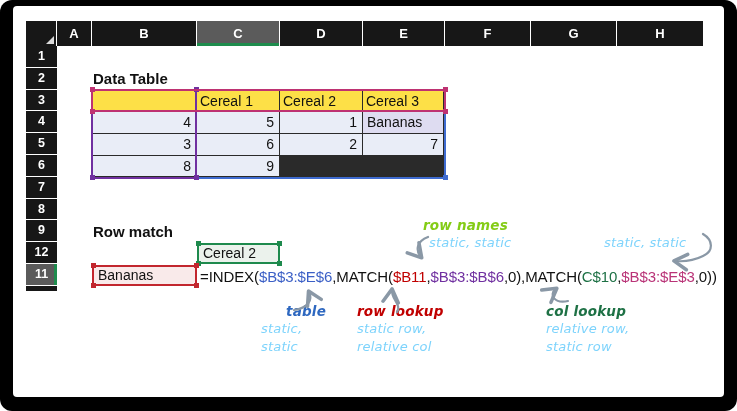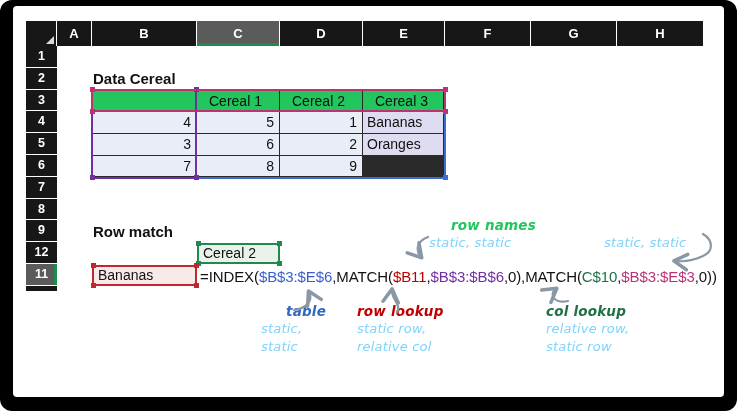--- a/index.html
+++ b/index.html
@@ -27,21 +27,21 @@
   .rh-stub{height:5px;background:#171717;}
 
   
   .sheet-label{position:absolute;font-size:15px;font-weight:bold;color:#111;}
 
   
   .dtable{position:absolute;left:92px;top:89.5px;display:grid;
       grid-template-columns:103px 82px 82px 80px;grid-template-rows:20.7px 20.7px 20.7px 20.7px;
       gap:1px;background:#2a2a2a;border:1px solid #2a2a2a;}
   .tc{font-size:14px;color:#111;line-height:20.7px;white-space:nowrap;overflow:hidden;}
-  .tc.th{background:#22c55e;padding-left:12px;}
+  .tc.th{background:#fde047;padding-left:3px;}
   .tc.lab{background:#dedcf1;padding-left:4px;}
   .tc.num{background:#e9edf7;text-align:right;padding-right:5px;}
 
   
   .ov{position:absolute;box-sizing:border-box;pointer-events:none;}
   .ov-blue{left:91px;top:88.5px;width:355px;height:90px;border:2px solid #3E6BD0;}
   .ov-purple{left:91px;top:88.5px;width:106px;height:90px;border:2px solid #7030A0;}
   .ov-magenta{left:91px;top:88.5px;width:355px;height:23.5px;border:2px solid #BE3272;}
   .h{position:absolute;width:5px;height:5px;}
   .h.tl{left:-3.5px;top:-3.5px}.h.tr{right:-3.5px;top:-3.5px}
@@ -95,39 +95,38 @@
     <div class="rh">5</div>
     <div class="rh">6</div>
     <div class="rh">7</div>
     <div class="rh">8</div>
     <div class="rh">9</div>
     <div class="rh">12</div>
     <div class="rh selected">11</div>
     <div class="rh-stub"></div>
   </div>
 
-  <div class="sheet-label" style="left:93px;top:70px;">Data Cereal</div>
+  <div class="sheet-label" style="left:93px;top:70px;">Data Table</div>
   <div class="sheet-label" style="left:93px;top:223px;">Row match</div>
 
   <div class="dtable">
     <div class="tc th"></div>
     <div class="tc th">Cereal 1</div>
     <div class="tc th">Cereal 2</div>
     <div class="tc th">Cereal 3</div>
 
     <div class="tc num">4</div>
     <div class="tc num">5</div>
     <div class="tc num">1</div>
 
     <div class="tc lab">Bananas</div>
     <div class="tc num">3</div>
     <div class="tc num">6</div>
     <div class="tc num">2</div>
 
-    <div class="tc lab">Oranges</div>
     <div class="tc num">7</div>
     <div class="tc num">8</div>
     <div class="tc num">9</div>
   </div>
 
   <div class="ov ov-blue">
     <div class="h tl"></div>
     <div class="h tr"></div>
     <div class="h bl"></div>
     <div class="h br"></div>
@@ -157,21 +156,21 @@
     <div class="h tl"></div>
     <div class="h tr"></div>
     <div class="h bl"></div>
     <div class="h br"></div>
   </div>
 
   <div class="formula">
     <span style="color: rgb(17, 17, 17);">=INDEX(</span><span style="color: rgb(59, 95, 198);">$B$3:$E$6</span><span style="color: rgb(17, 17, 17);">,MATCH(</span><span style="color: rgb(192, 0, 0);">$B11</span><span style="color: rgb(17, 17, 17);">,</span><span style="color: rgb(112, 48, 160);">$B$3:$B$6</span><span style="color: rgb(17, 17, 17);">,0),MATCH(</span><span style="color: rgb(30, 113, 69);">C$10</span><span style="color: rgb(17, 17, 17);">,</span><span style="color: rgb(185, 51, 119);">$B$3:$E$3</span><span style="color: rgb(17, 17, 17);">,0))</span>
   </div>
 
-  <div class="anno title" style="left: 451px; top: 217px; color: #22c55e;">row names</div>
+  <div class="anno title" style="left: 423px; top: 217px; color: #84cc16;">row names</div>
   <div class="anno sub" style="left:429px;top:235px;">static, static</div>
 
   <div class="anno sub" style="left:604px;top:235px;">static, static</div>
 
   <div class="anno title" style="left: 262px; top: 303px; color: rgb(46, 104, 192); margin-left: 24px;">table</div>
   <div class="anno sub" style="left:261px;top:321px;">static,</div>
   <div class="anno sub" style="left:261px;top:339px;font-style:italic;">static</div>
 
   <div class="anno title" style="left: 357px; top: 303px; color: rgb(192, 0, 0);">row lookup</div>
   <div class="anno sub" style="left:357px;top:321px;">static row,</div>

